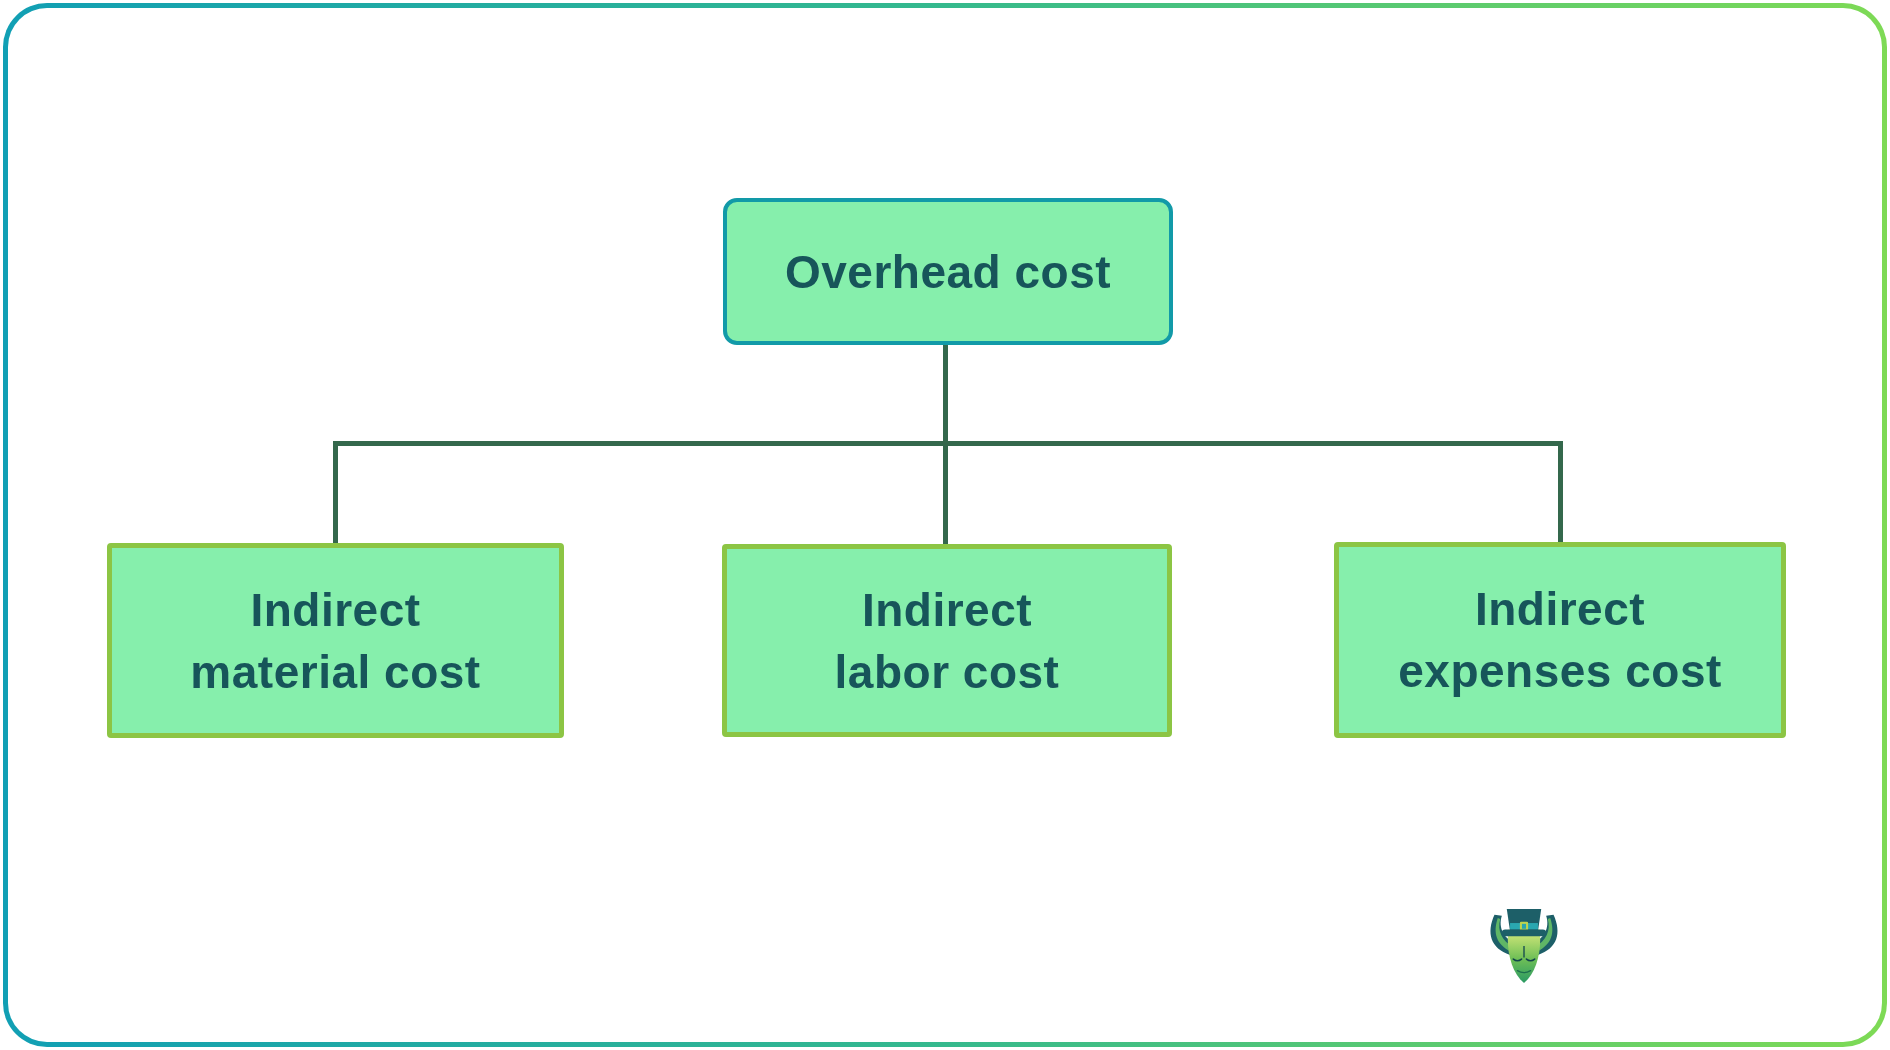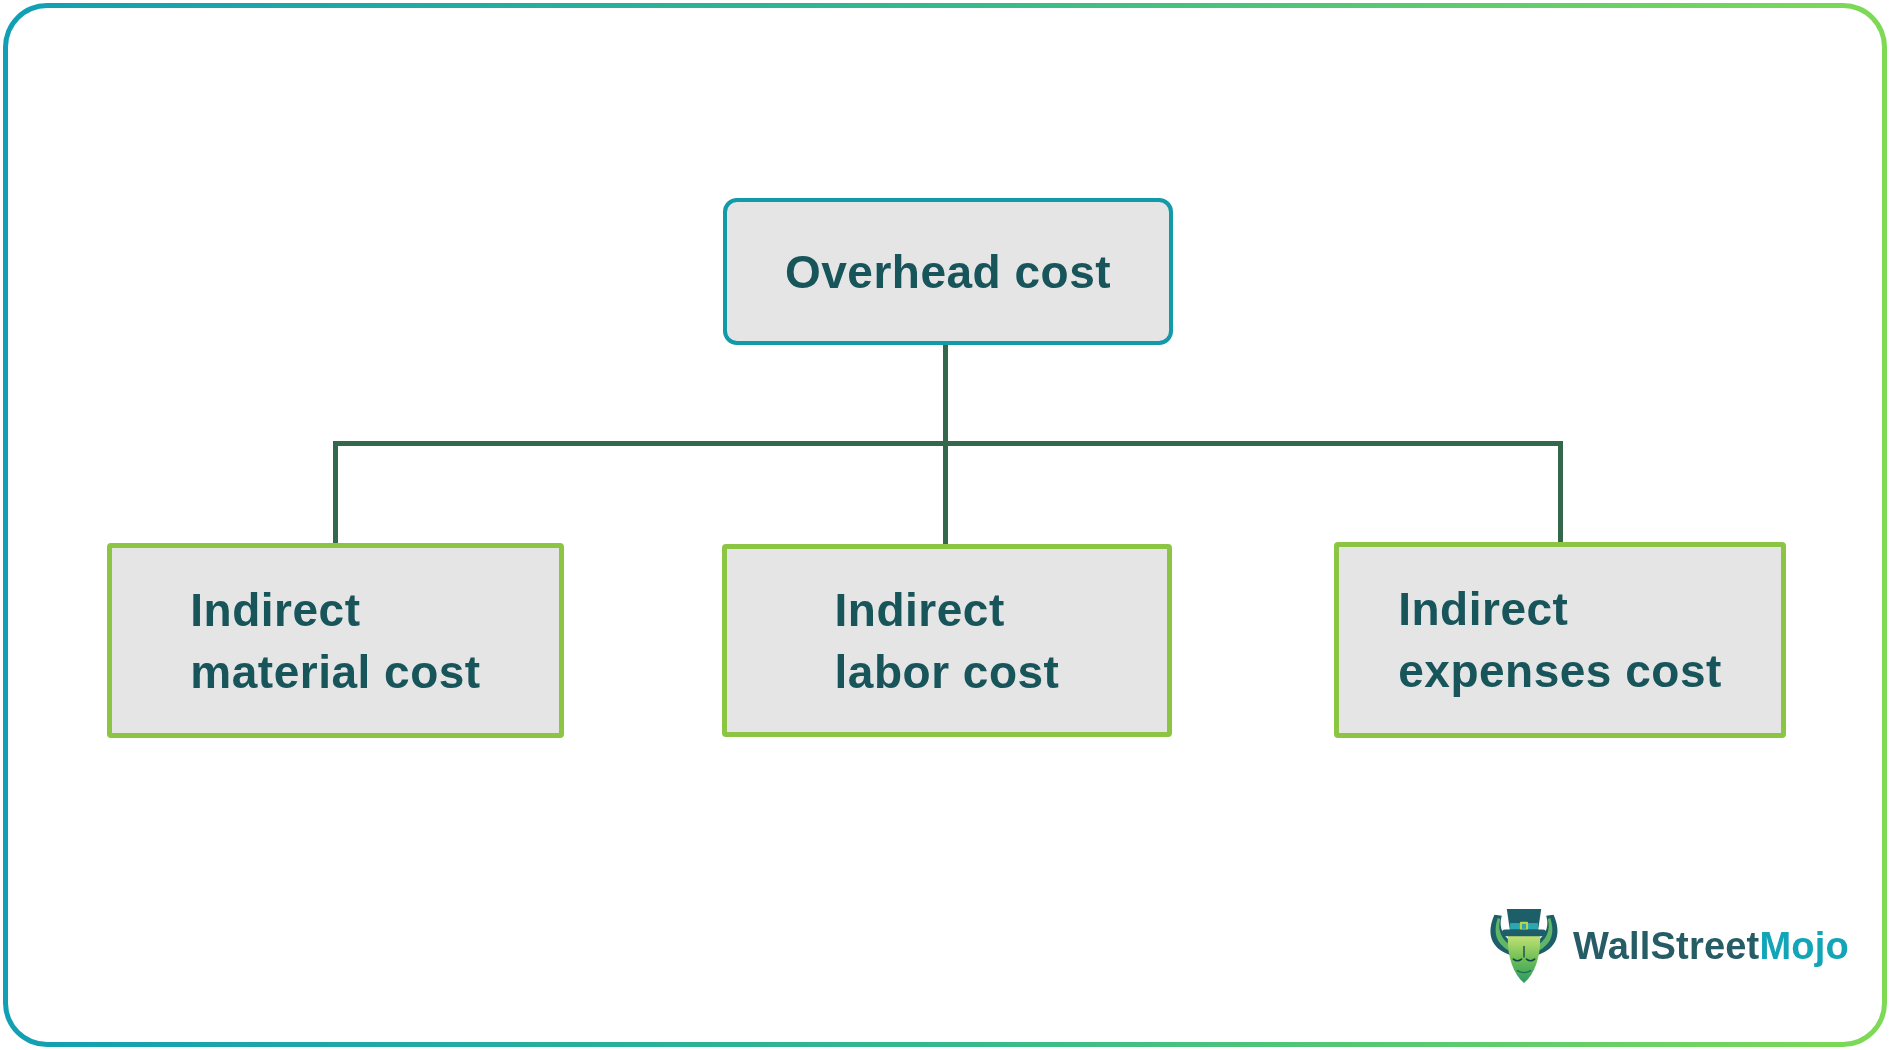--- a/index.html
+++ b/index.html
@@ -42,22 +42,23 @@
   .line-root-drop   { left: 943px;  top: 345px; width: 5px;    height: 200px; }
   .line-horizontal  { left: 333px;  top: 441px; width: 1230px; height: 5px; }
   .line-left-drop   { left: 333px;  top: 441px; width: 5px;    height: 103px; }
   .line-right-drop  { left: 1558px; top: 441px; width: 5px;    height: 103px; }
   
   .node {
     position: absolute;
     display: flex;
     align-items: center;
     justify-content: center;
-    background: #e5e5e5;
+    background: #86efac;
     box-sizing: border-box;
+    text-align: center;
   }
   .node-label {
     white-space: pre-line;
     color: #17555a;
     font-weight: 700;
     font-size: 46px;
     line-height: 62px;
     letter-spacing: 0.5px;
   }
   .node-root {
@@ -151,18 +152,15 @@
       <rect x="45" y="20.5" width="10" height="11" rx="1.5" fill="#bfd44c"></rect>
       <rect x="47.5" y="23" width="5" height="6" fill="#2aa7b0"></rect>
 
       <rect x="23" y="30" width="54" height="8" rx="4" fill="#1d5f68"></rect>
 
       <path d="M50,50 L50,64" stroke="#12454d" stroke-width="1.6" fill="none"></path>
       <path d="M37,66 Q42,70 47,66" stroke="#12454d" stroke-width="2" fill="none" stroke-linecap="round"></path>
       <path d="M53,66 Q58,70 63,66" stroke="#12454d" stroke-width="2" fill="none" stroke-linecap="round"></path>
       <path d="M42,80 Q50,85 58,80" stroke="#1c6e4e" stroke-width="1.6" fill="none" stroke-linecap="round"></path>
     </svg>
-    <div class="logo-text">
-      <span class="primary">WallStreet</span><span class="accent">Mojo</span>
-    </div>
   </div>
 
 </div>
 
 </body></html>

